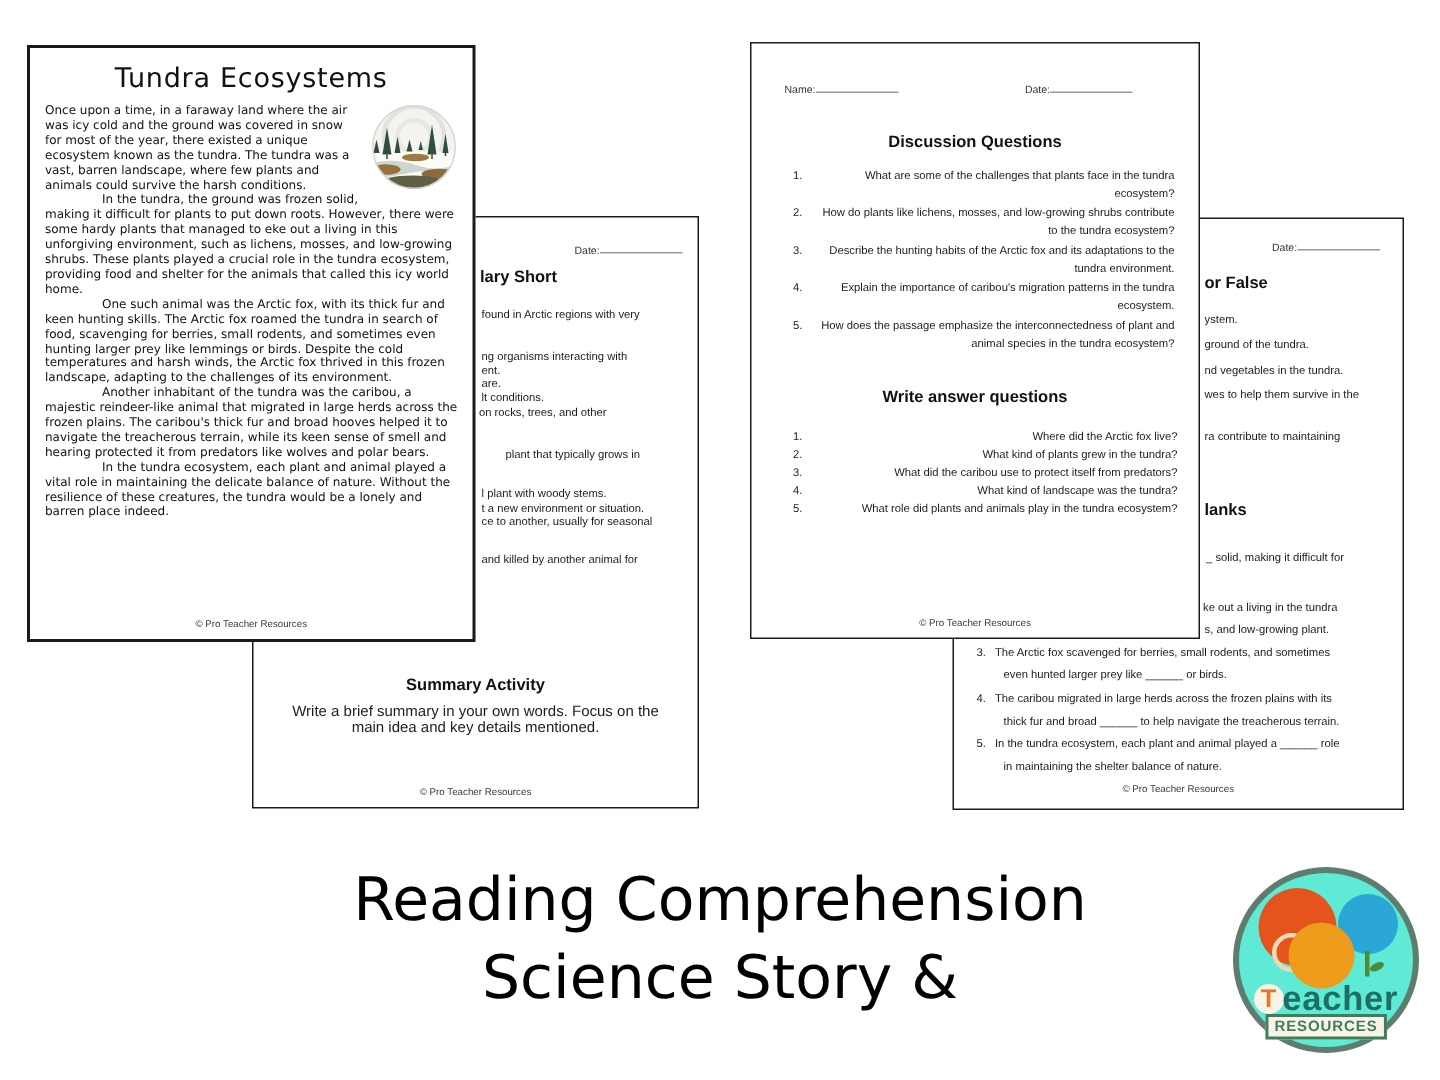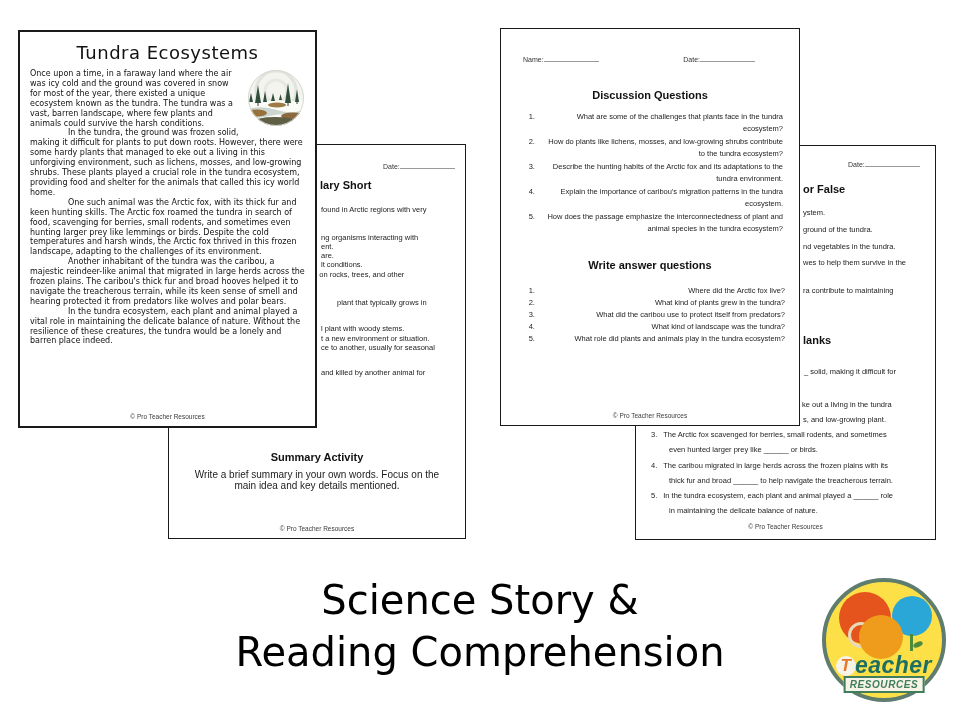--- a/index.html
+++ b/index.html
@@ -49,21 +49,21 @@
 
   
   .page4 { left:635px; top:145px; width:301px; height:395px; z-index:1; }
   .blank-row { position:absolute; display:flex; gap:6px; white-space:nowrap;
                font-size:7.5px; color:#1c1c1c; }
 
   
   .big-title { position:absolute; left:140px; top:574px; width:680px; text-align:center;
                font-family:"DejaVu Sans", sans-serif; font-size:40px; line-height:52px; color:#000; }
   .logo { position:absolute; left:822px; top:578px; width:124px; height:124px;
-          border-radius:50%; background:#fde047; border:4px solid #5e7d6e; z-index:4;font-style:italic; }
+          border-radius:50%; background:#5eead4; border:4px solid #5e7d6e; z-index:4; }
   .logo .ball { position:absolute; border-radius:50%; }
   .ball-red    { width:52px; height:52px; left:13px; top:10px;  background:#e4541c; }
   .ball-blue   { width:40px; height:40px; left:66px; top:14px;  background:#2aa7d6; }
   .ball-orange { width:44px; height:44px; left:33px; top:33px;  background:#ef9c1c; }
   .ring-tan1 { position:absolute; width:26px; height:26px; left:22px; top:40px;
                border:3px solid #ead9b8; border-radius:50%; background:transparent; }
   .stem { position:absolute; left:84px; top:52px; width:3px; height:17px; background:#4e8a3c; }
   .leaf { position:absolute; left:87px; top:60px; width:10px; height:5px; background:#4e8a3c;
           border-radius:50% 50% 50% 50%; transform:rotate(-25deg); }
   .brand-row { position:absolute; left:0; right:0; top:70px; text-align:center;
@@ -132,21 +132,21 @@
       <span>The caribou migrated in large herds across the frozen plains with its</span>
     </div>
     <div class="blank-row" style="left:33px; top:330px;">
       <span>thick fur and broad ______ to help navigate the treacherous terrain.</span>
     </div>
     <div class="blank-row" style="left:15px; top:345px;">
       <span>5.</span>
       <span>In the tundra ecosystem, each plant and animal played a ______ role</span>
     </div>
     <div class="blank-row" style="left:33px; top:360px;">
-      <span>in maintaining the delicate balance of nature.</span>
+      <span>in maintaining the shelter balance of nature.</span>
     </div>
     <div class="page-footer" style="bottom:9px;">© Pro Teacher Resources</div>
   </div>
 
   <div class="page page1">
     <div class="inner">
       <div class="story-title">Tundra Ecosystems</div>
       <div class="story-body">
         <svg class="story-img" viewBox="0 0 58 58">
           <defs>
@@ -217,22 +217,22 @@
         <li>What kind of plants grew in the tundra?</li>
         <li>What did the caribou use to protect itself from predators?</li>
         <li>What kind of landscape was the tundra?</li>
         <li>What role did plants and animals play in the tundra ecosystem?</li>
       </ol>
     </div>
     <div class="page-footer">© Pro Teacher Resources</div>
   </div>
 
   <div class="big-title">
+    <div>Reading Comprehension</div>
     <div>Science Story &amp;</div>
-    <div>Reading Comprehension</div>
   </div>
 
   <div class="logo">
     <div class="ball ball-red"></div>
     <div class="ball ball-blue"></div>
     <div class="stem"></div>
     <div class="leaf"></div>
     <div class="ring-tan1"></div>
     <div class="ball ball-orange"></div>
     <div class="brand-row">

